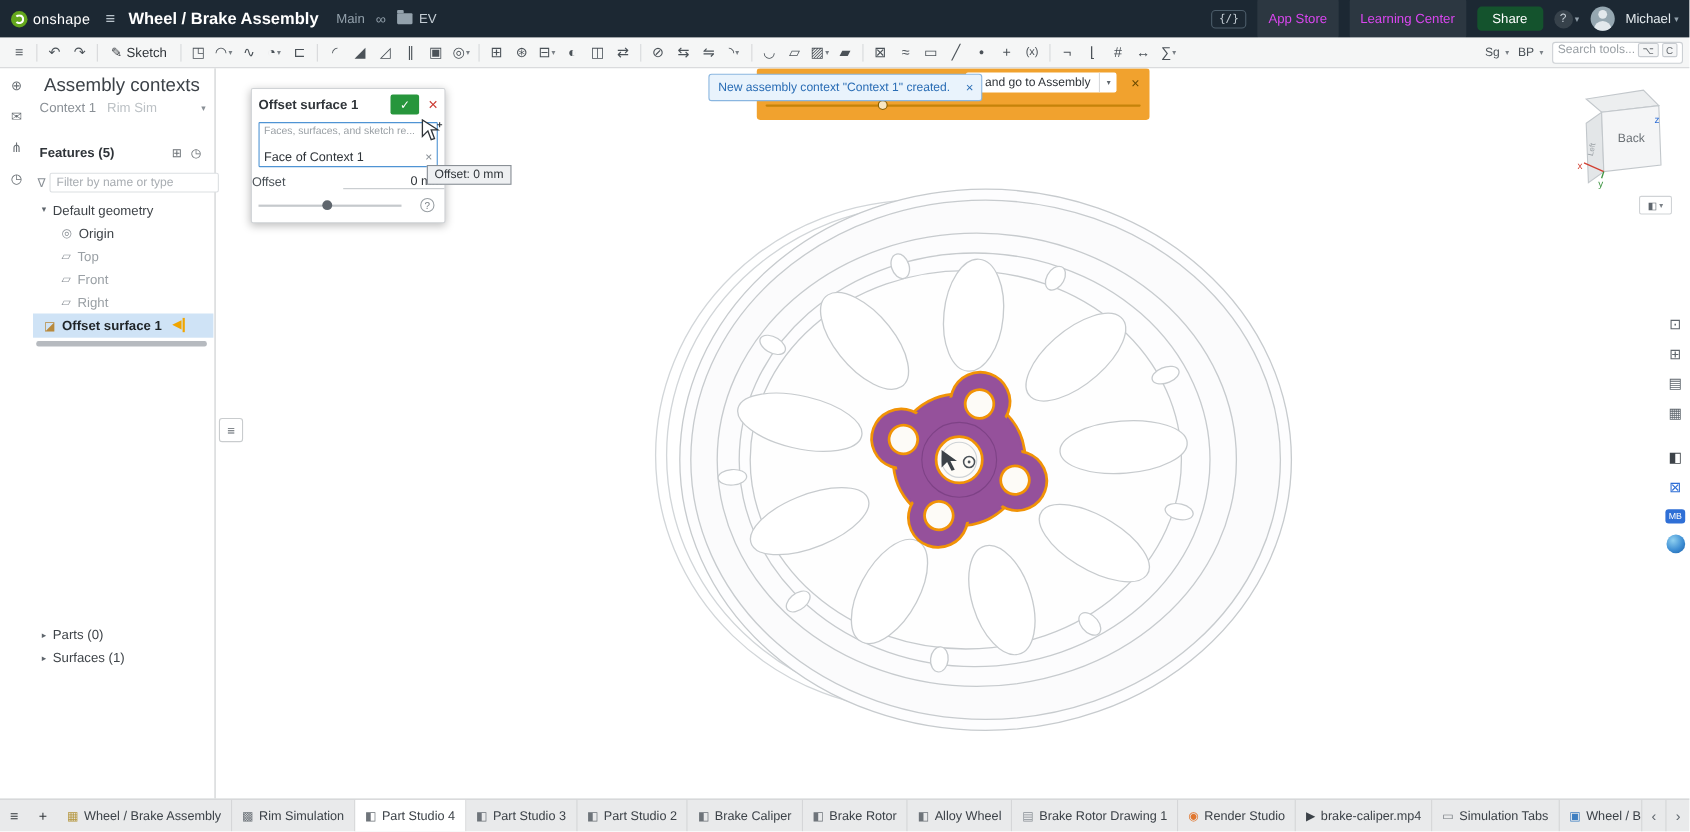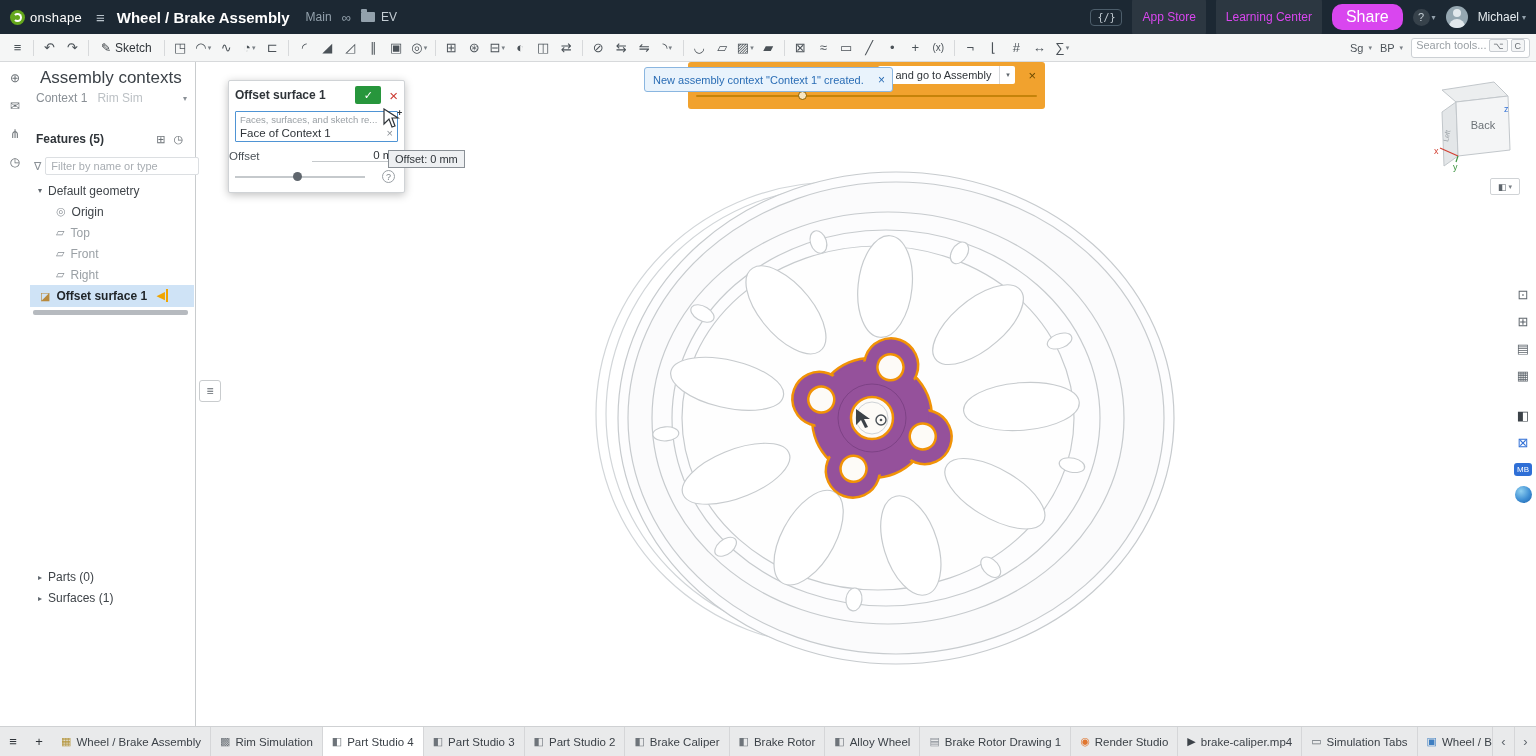--- a/index.html
+++ b/index.html
@@ -16,21 +16,21 @@
 .hamburger{font-size:15px;color:#b9c4cc;margin-left:4px}
 .doc-title{font-size:15px;font-weight:bold;color:#fff;margin-left:2px;white-space:nowrap}
 .ws-name{font-size:12px;color:#93a1ac;margin-left:6px}
 .link-ic{color:#93a1ac;font-size:13px}
 .folder{width:14px;height:10px;background:#93a1ac;border-radius:1px;position:relative}
 .folder::before{content:"";position:absolute;top:-3px;left:0;width:6px;height:3px;background:#93a1ac;border-radius:1px 1px 0 0}
 .proj{font-size:12px;color:#c4cdd4;margin-left:-4px}
 .top-right{margin-left:auto;display:flex;align-items:center;gap:10px}
 .dev-chip{font-family:"DejaVu Sans Mono",monospace;font-size:10px;border:1px solid #4c5d6a;border-radius:4px;padding:2px 6px;color:#c4cdd4}
 .top-btn{font-size:12px;color:#d946ef;background:rgba(255,255,255,.07);padding:16px 10px;border-radius:8px;white-space:nowrap}
-.share-btn{font-size:16px;color:#fff;background:#d946ef;padding:4px 14px;border-radius:10px}
+.share-btn{font-size:12px;color:#fff;background:#14532d;padding:4px 14px;border-radius:4px}
 .help{display:flex;align-items:center;gap:2px;color:#c4cdd4}
 .help-c{width:17px;height:17px;border-radius:50%;background:rgba(255,255,255,.12);display:flex;align-items:center;justify-content:center;font-size:11px}
 .avatar{width:22px;height:22px;border-radius:50%;background:#95a7b1;position:relative;overflow:hidden}
 .avatar::before{content:"";position:absolute;top:3px;left:7px;width:8px;height:8px;border-radius:50%;background:#e2e8ec}
 .avatar::after{content:"";position:absolute;top:13px;left:3px;width:16px;height:10px;border-radius:8px 8px 0 0;background:#e2e8ec}
 .user{display:flex;align-items:center;gap:3px;font-size:12px;color:#e6ecf0}
 .caret{font-size:8px;color:#93a1ac}
 
 
 .toolbar{position:absolute;left:0;top:34px;width:100%;height:28px;background:#f5f6f6;border-bottom:1px solid #d7d9db;display:flex;align-items:center;padding:0 6px;z-index:19}
@@ -96,21 +96,21 @@
 .toast-msg{padding:0 8px;white-space:nowrap;overflow:hidden}
 .toast-close{margin-left:auto;padding:0 7px;font-size:12px;color:#2a6db5}
 
 .dialog{position:absolute;left:32px;top:18px;width:177px;background:#fff;border:1px solid #d0d3d6;border-radius:2px;box-shadow:0 2px 8px rgba(0,0,0,.25);z-index:10}
 .dlg-head{display:flex;align-items:center;padding:5px 6px}
 .dlg-title{font-size:12px;font-weight:bold;color:#2f3439;flex:1}
 .dlg-ok{width:26px;height:18px;background:#27963c;border-radius:2px;color:#fff;font-size:11px;display:flex;align-items:center;justify-content:center}
 .dlg-x{color:#cc3b33;font-size:15px;margin-left:8px;line-height:1}
 .sel-box{margin:2px 6px 0;border:1px solid #4f94d4;border-radius:1px;padding:2px 4px}
 .sel-hint{font-size:9.5px;color:#9aa0a5;white-space:nowrap;overflow:hidden}
-.sel-val{font-size:11.5px;color:#2f3439;display:flex;align-items:center;margin-top:2px}
+.sel-val{font-size:11.5px;color:#2f3439;display:flex;align-items:center;margin-top:12px}
 .sel-x{margin-left:auto;color:#8a9096;font-size:11px}
 .offset-row{display:flex;align-items:center;padding:7px 0 2px}
 .offset-lb{font-size:11.5px;color:#4b5258}
 .offset-in{margin-left:auto;width:92px;border:none;border-bottom:1px solid #c5c9cc;font-size:11.5px;text-align:right;color:#2f3439;outline:none;font-family:inherit;background:transparent;padding-right:2px}
 .tooltip{position:absolute;left:159px;top:69px;background:#eef0f2;border:1px solid #8a9096;padding:2px 6px;font-size:11px;color:#2f3439;white-space:nowrap;z-index:11}
 .slider-row{position:relative;height:20px;margin:3px 6px 5px}
 .track{position:absolute;left:0;top:9px;width:130px;height:2px;background:#c5c9cc}
 .thumb{position:absolute;left:58px;top:5px;width:9px;height:9px;border-radius:50%;background:#5f666d}
 .dlg-help{position:absolute;right:3px;top:3px;width:13px;height:13px;border:1px solid #9aa0a5;border-radius:50%;font-size:9px;color:#7a8086;display:flex;align-items:center;justify-content:center}
 .cursor-add{position:absolute;left:186px;top:46px;z-index:12}

